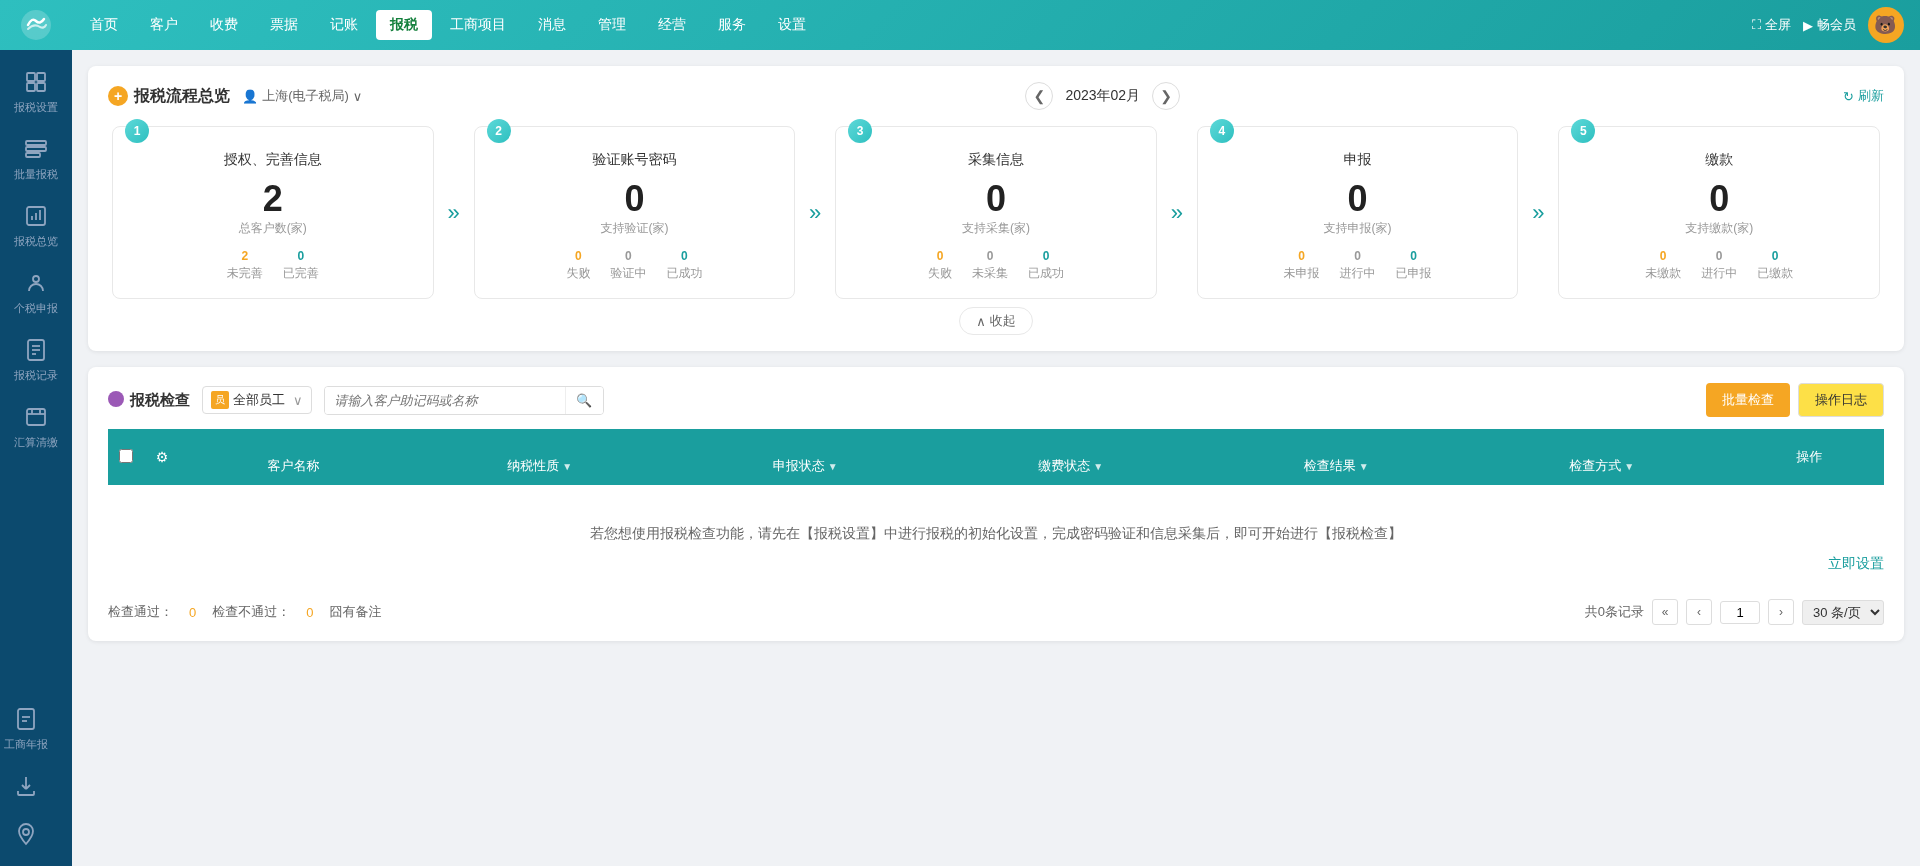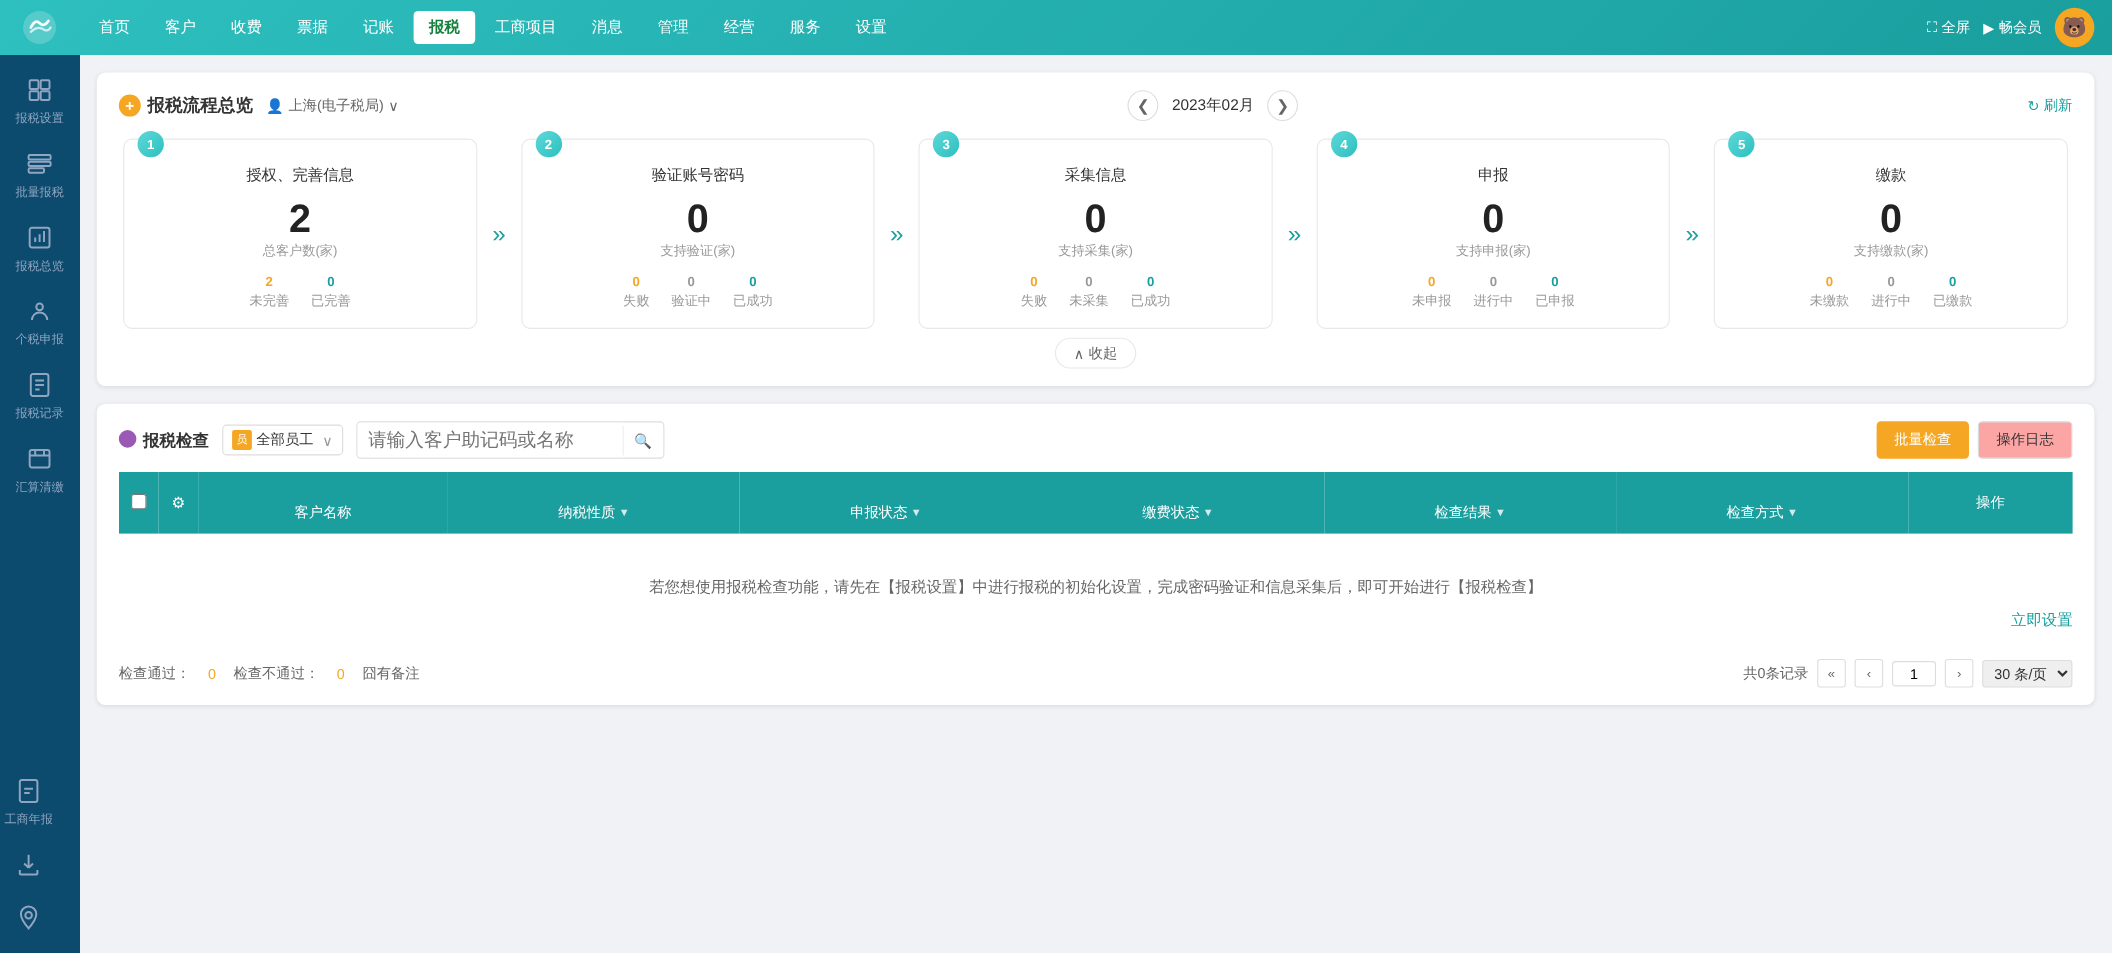--- a/index.html
+++ b/index.html
@@ -287,43 +287,44 @@
       display: flex; align-items: center;
       border: 1px solid #ddd;
       border-radius: 4px;
       overflow: hidden;
       flex: 1;
       max-width: 280px;
     }
     .search-box input {
       border: none; outline: none;
       padding: 6px 10px;
-      font-size: 17px;
+      font-size: 13px;
       flex: 1;
       color: #666;
+      font-style: italic;
     }
     .search-box .search-btn {
       padding: 6px 10px;
       background: #fff;
       cursor: pointer;
       color: #999;
       border-left: 1px solid #eee;
     }
     .header-actions { margin-left: auto; display: flex; gap: 8px; }
     .btn-primary {
       background: #f5a623;
       color: #fff;
       border: none;
       border-radius: 4px;
       padding: 7px 16px;
       cursor: pointer;
       font-size: 13px;
     }
     .btn-default {
-      background: #fca5a5;
+      background: #fde047;
       color: #333;
       border: 1px solid #ddd;
       border-radius: 4px;
       padding: 7px 16px;
       cursor: pointer;
       font-size: 13px;
     }
 
     
     .tax-table { width: 100%; border-collapse: collapse; }

